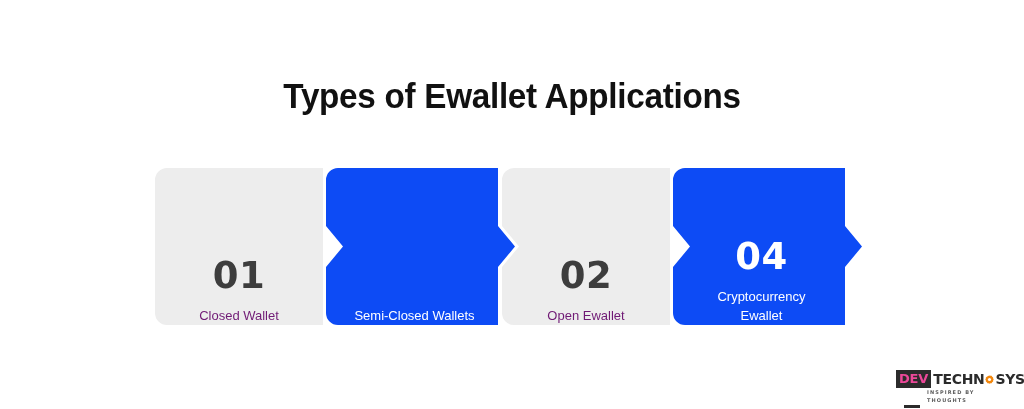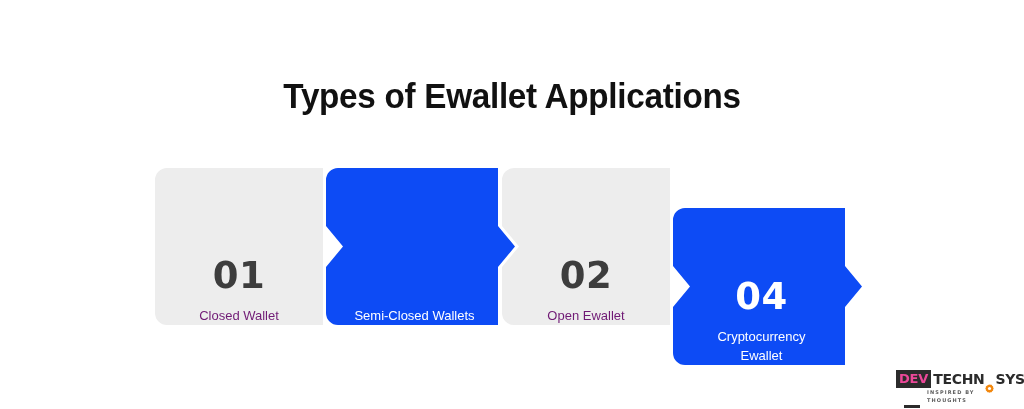--- a/index.html
+++ b/index.html
@@ -100,21 +100,21 @@
   .step.gray .label { color: #701a75; }
 
   
   .step.blue .num   { color: #ffffff; }
   .step.blue .label { color: #ffffff; }
 
   
   .step-1 { left: 0px;   width: 168px; }
   .step-2 { left: 171px; width: 197px; }
   .step-3 { left: 347px; width: 168px; }
-  .step-4 { left: 518px; width: 202px; margin-top: 40px; }
+  .step-4 { left: 518px; width: 202px; }
 
   
   .step-2 .content { left: 5px; width: 167px; }
   .step-4 .content { left: 5px; width: 167px; }
 
   
   .logo {
     position: absolute;
     left: 896px;
     top: 370px;
@@ -137,21 +137,21 @@
     font-family: "DejaVu Sans", "Liberation Sans", sans-serif;
   }
   .logo-word {
     color: #2b2b2b;
     font-size: 14px;
     font-weight: 700;
     line-height: 18px;
     letter-spacing: -0.3px;
     padding-left: 2px;
     display: flex;
-    align-items: flex-end;
+    align-items: flex-start;
     font-family: "DejaVu Sans", "Liberation Sans", sans-serif;
   }
   .logo-gear {
     display: inline-block;
     width: 9px;
     height: 9px;
     margin: 0 1px;
     position: relative;
     top: 0px;
   }

